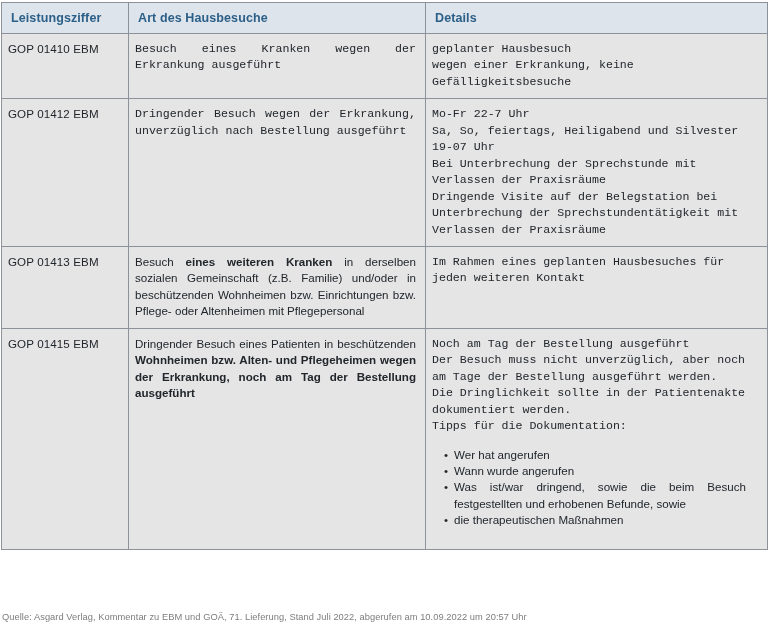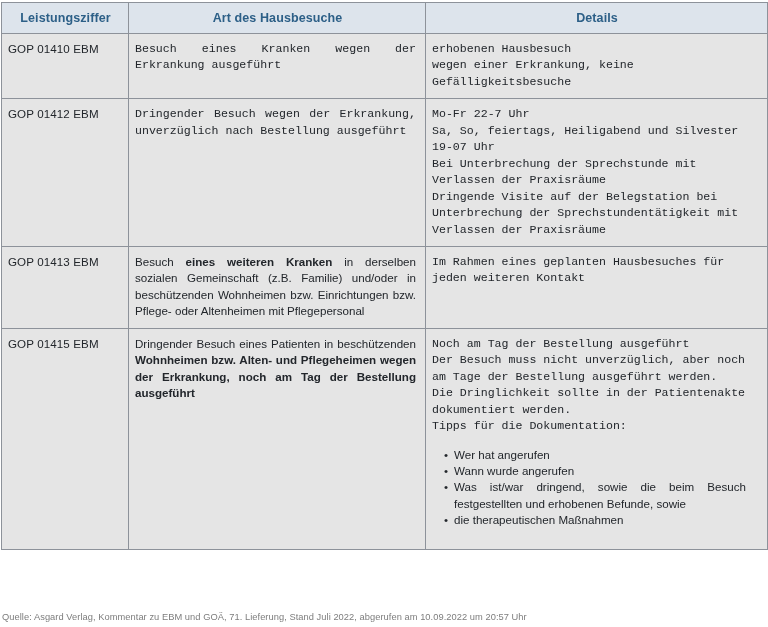--- a/index.html
+++ b/index.html
@@ -35,27 +35,27 @@
   table.ebm-table col.c2 { width: 297px; }
   table.ebm-table col.c3 { width: 342px; }
 
   thead th {
     background: #dde4ec;
     color: #2c5f87;
     font-weight: bold;
     font-size: 12.5px;
     letter-spacing: 0.1px;
     padding: 8px 8px 8px 9px;
-    text-align: center;
+    text-align: left;
     border: 1px solid #8d929a;
     vertical-align: middle;
     height: 14px;
   }
   thead th.center {
-    text-align: center;
+    text-align: left;
   }
 
   tbody td {
     background: #e5e5e5;
     border: 1px solid #8d929a;
     vertical-align: top;
     font-size: 11.6px;
     line-height: 1.42;
     padding: 7px 9px 8px 6px;
     color: #22262b;
@@ -124,21 +124,21 @@
       </tr>
     </thead>
     <tbody>
 
       <tr>
         <td class="code">GOP 01410 EBM</td>
         <td class="justify">
           <span class="line">Besuch eines Kranken wegen der Erkrankung ausgeführt</span>
         </td>
         <td>
-          <span class="line">erhobenen Hausbesuch</span>
+          <span class="line">geplanter Hausbesuch</span>
           <span class="line">wegen einer Erkrankung, keine Gefälligkeitsbesuche</span>
         </td>
       </tr>
 
 
       <tr>
         <td class="code">GOP 01412 EBM</td>
         <td class="justify">
           <span class="line">Dringender Besuch wegen der Erkrankung, unverzüglich nach Bestellung ausgeführt</span>
         </td>

